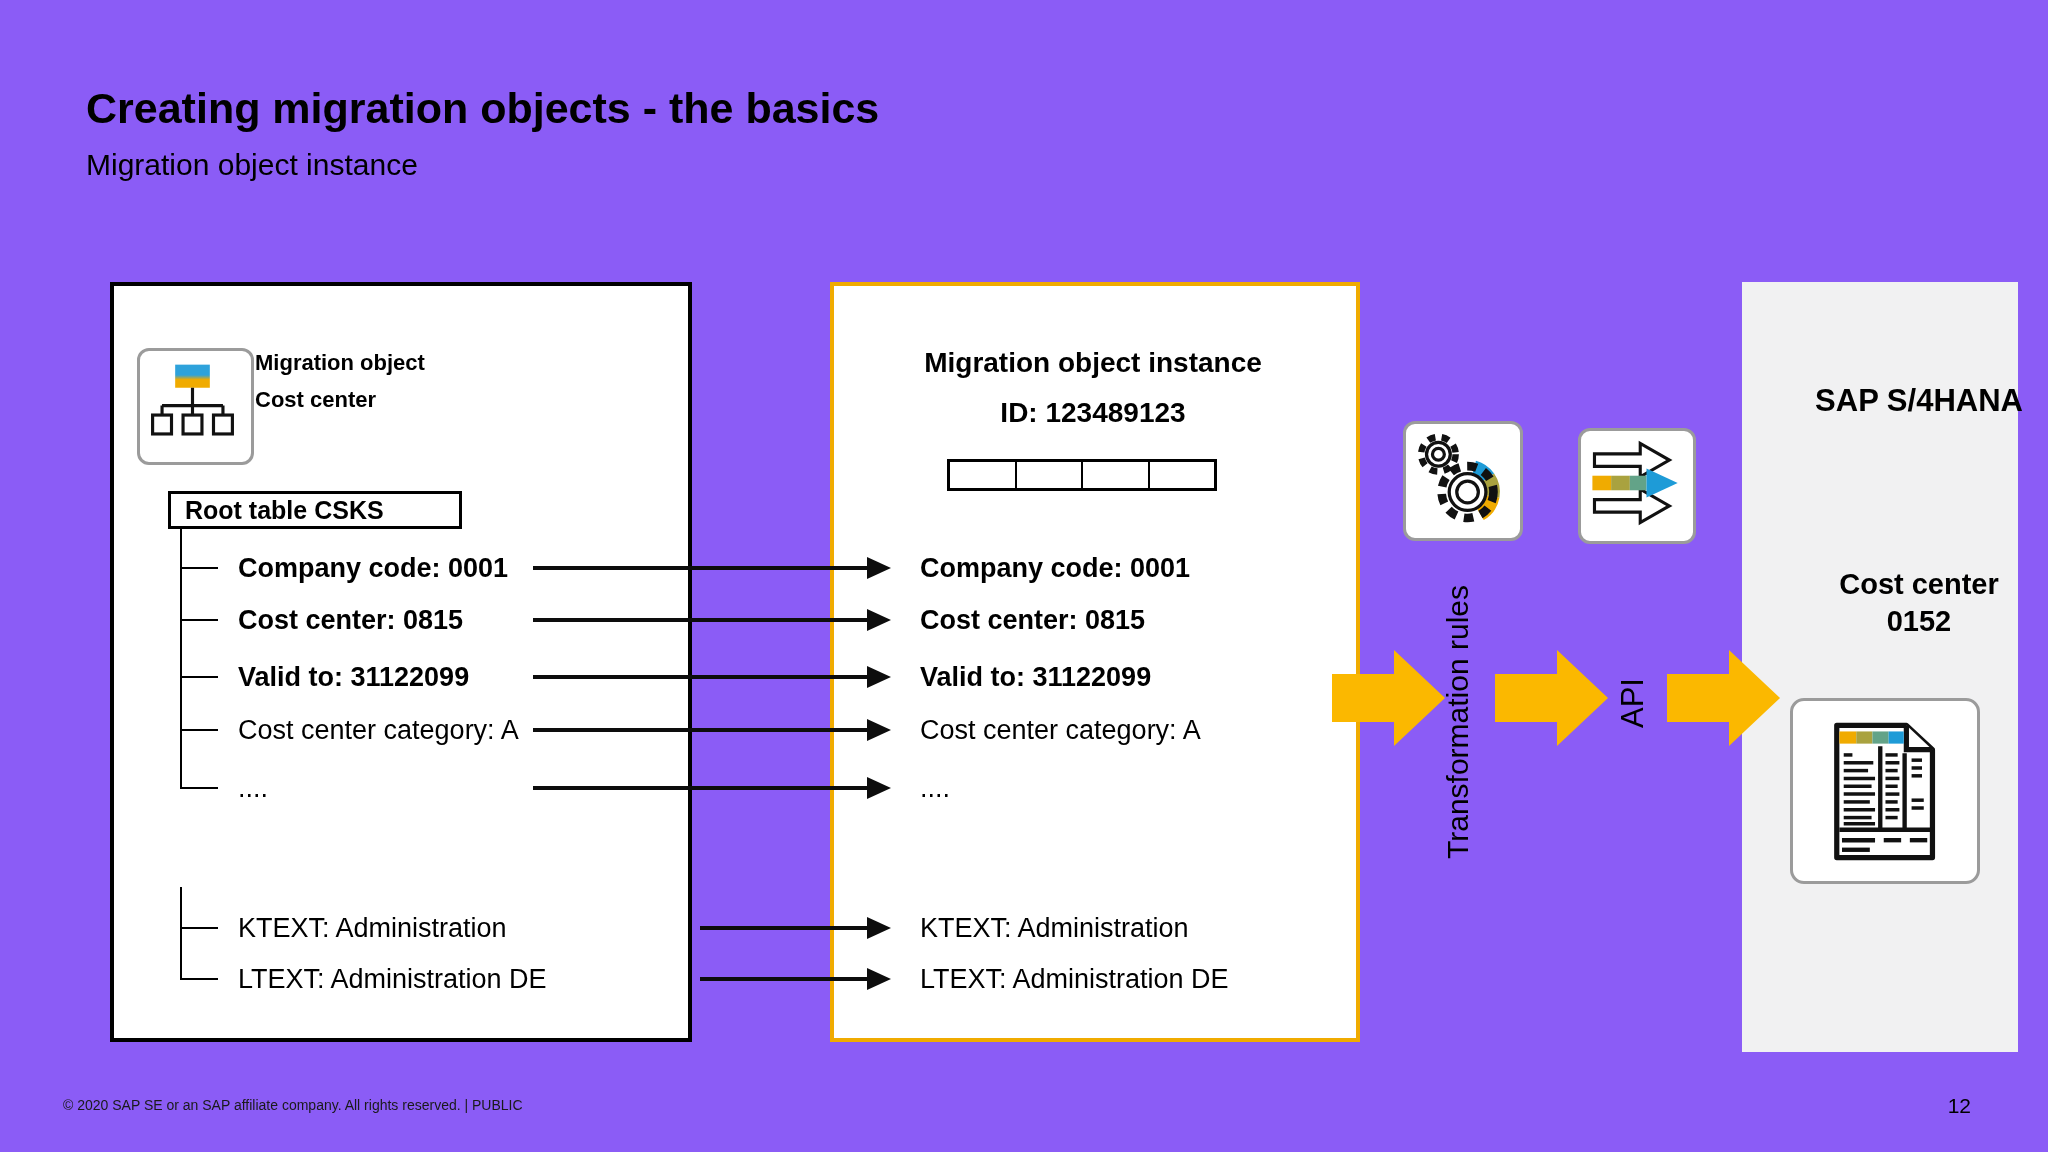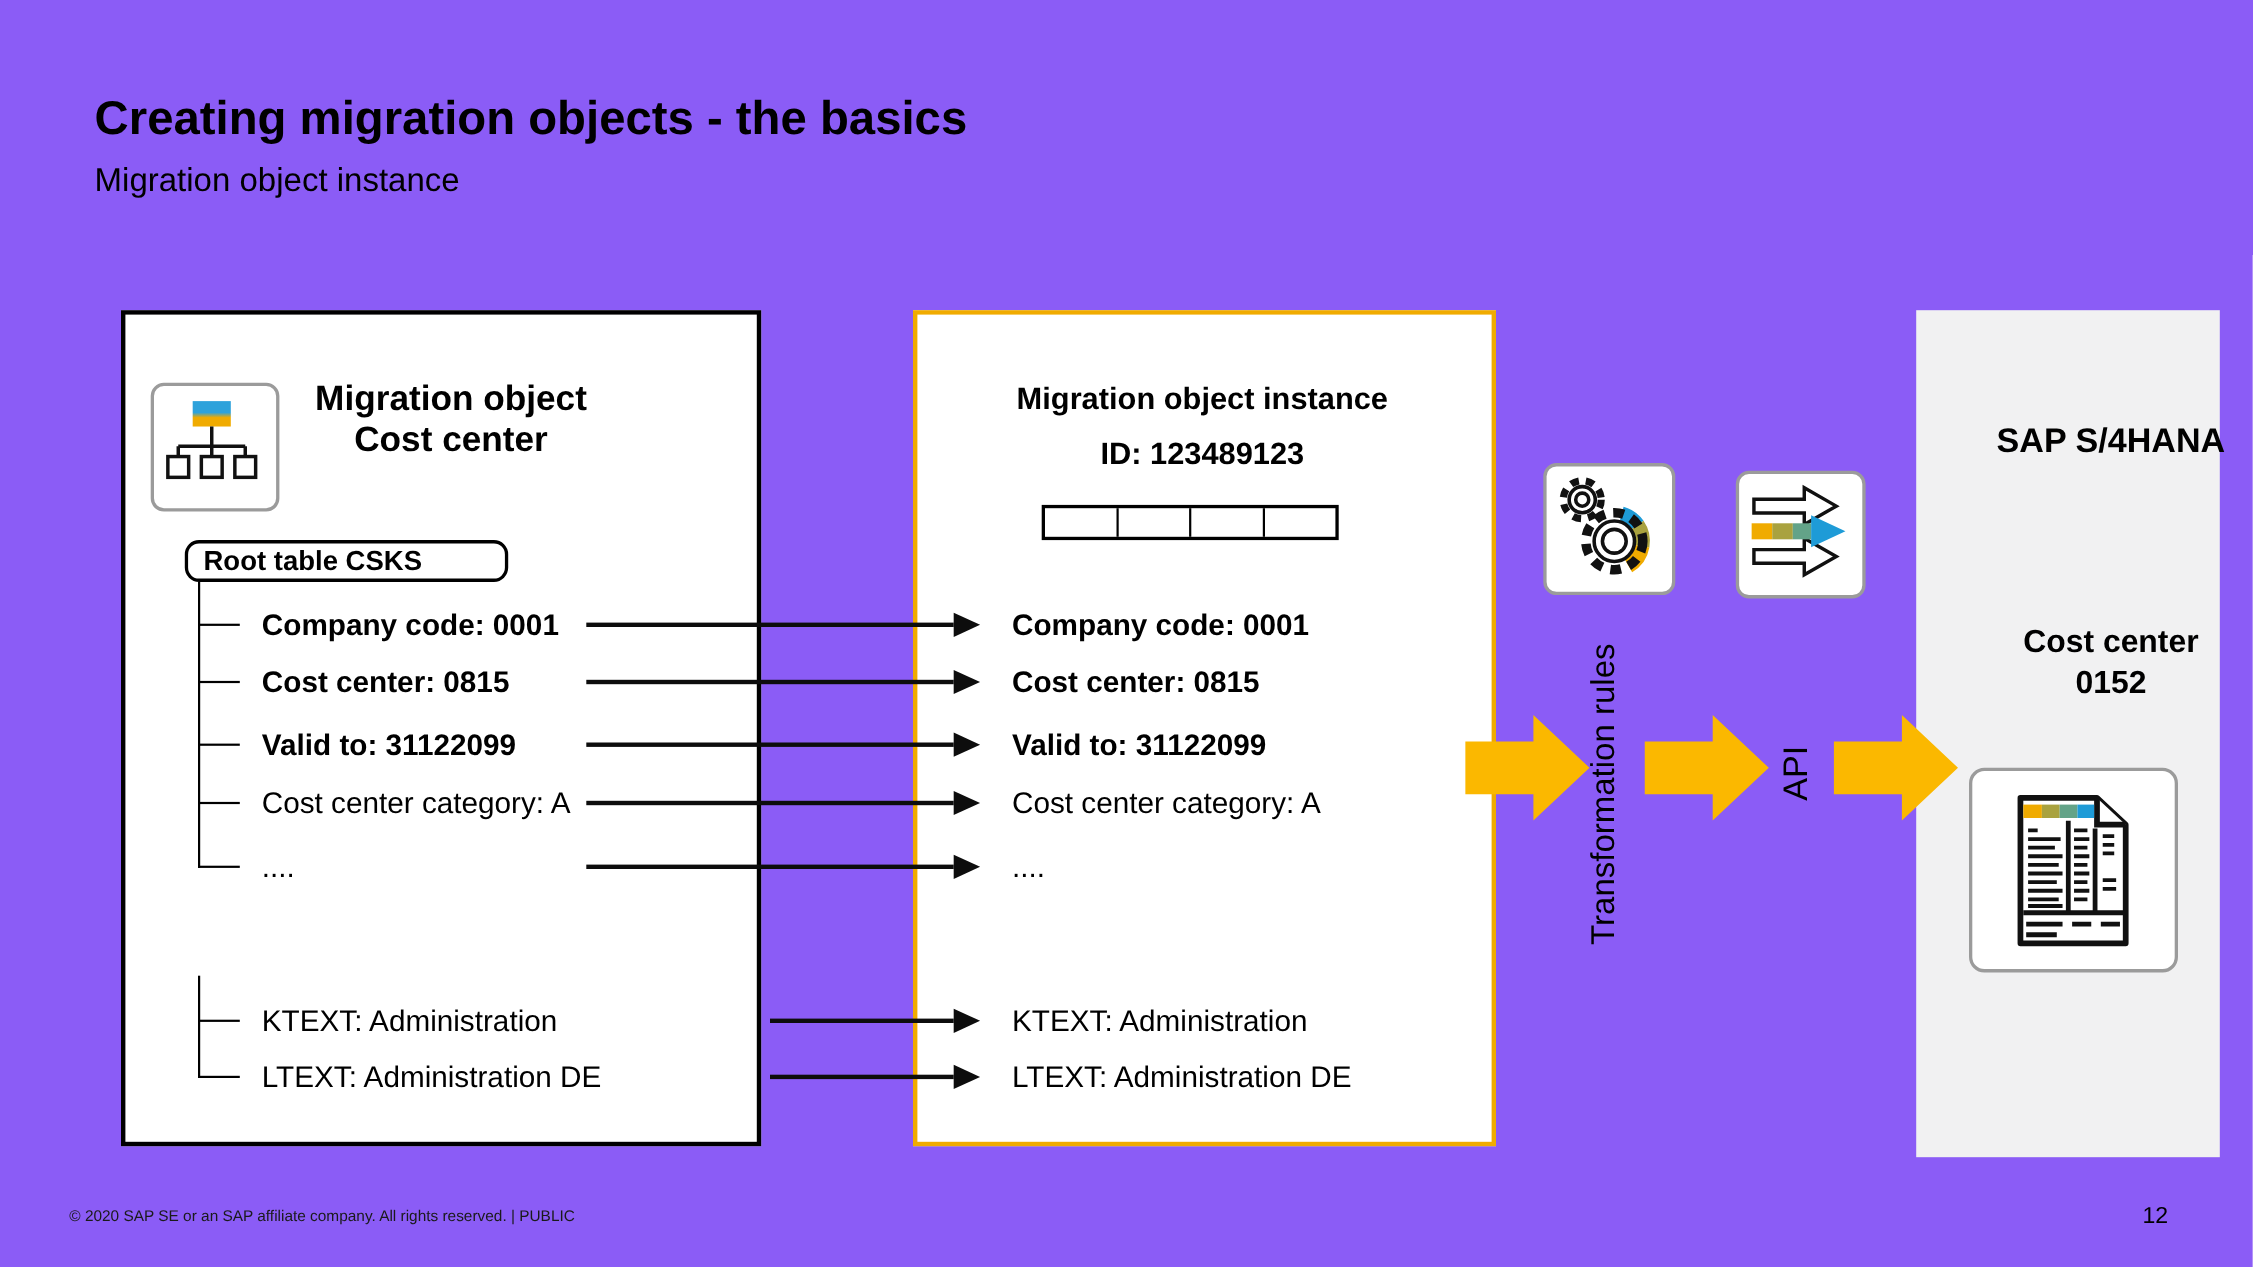--- a/index.html
+++ b/index.html
@@ -9,21 +9,21 @@
   .slide-title{left:86px;top:84px;font-size:43px;font-weight:bold;letter-spacing:0;}
   .slide-subtitle{left:86px;top:148px;font-size:30px;}
 
   
   .source-box{left:110px;top:282px;width:574px;height:752px;border:4px solid #000;background:#fff;}
   .instance-box{left:830px;top:282px;width:522px;height:752px;border:4px solid #F0AB00;background:#fff;}
   .target-panel{left:1742px;top:282px;width:276px;height:770px;background:#F1F1F2;}
 
   .icon-tile{border:3px solid #9B9B9B;border-radius:12px;background:#fff;}
 
-  .box-title{font-size:32px;font-weight:bold;line-height:37px;text-align:center;}
+  .box-title{font-size:22px;font-weight:bold;line-height:37px;text-align:left;}
   .inst-center{left:830px;width:526px;text-align:center;font-size:28px;font-weight:bold;}
 
   .table-label{border:3px solid #000;background:#fff;display:flex;align-items:center;
                padding-left:14px;font-size:25px;font-weight:bold;box-sizing:border-box;}
 
   .row-item{height:34px;line-height:34px;font-size:27px;white-space:nowrap;}
   .bold{font-weight:bold;}
 
   .vline{width:2px;background:#000;}
   .tick{height:2px;background:#000;}
@@ -75,21 +75,21 @@
       <rect x="41" y="61" width="18" height="18" fill="#fff" stroke="#111" stroke-width="3"></rect>
       <rect x="70" y="61" width="18" height="18" fill="#fff" stroke="#111" stroke-width="3"></rect>
     </svg>
   </div>
 
   <div class="abs box-title" style="left:255px;top:344px;width:310px;">
     <div>Migration object</div>
     <div>Cost center</div>
   </div>
 
-  <div class="abs table-label" style="left:168px;top:491px;width:294px;height:38px;border-radius:13px;">Root table CSKS</div>
+  <div class="abs table-label" style="left:168px;top:491px;width:294px;height:38px;">Root table CSKS</div>
 
   <div class="abs vline" style="left:180px;top:529px;height:260px;"></div>
   <div class="abs tick" style="left:180px;top:567px;width:38px;"></div>
   <div class="abs tick" style="left:180px;top:619px;width:38px;"></div>
   <div class="abs tick" style="left:180px;top:676px;width:38px;"></div>
   <div class="abs tick" style="left:180px;top:729px;width:38px;"></div>
   <div class="abs tick" style="left:180px;top:787px;width:38px;"></div>
 
   <div class="abs row-item bold" style="left:238px;top:551px;">Company code: 0001</div>
   <div class="abs row-item bold" style="left:238px;top:603px;">Cost center: 0815</div>

